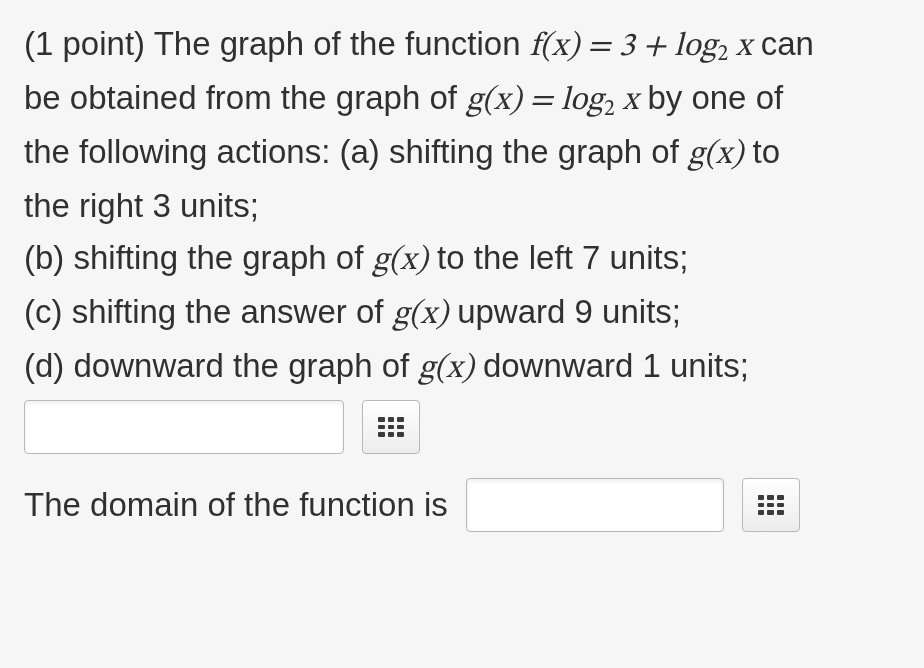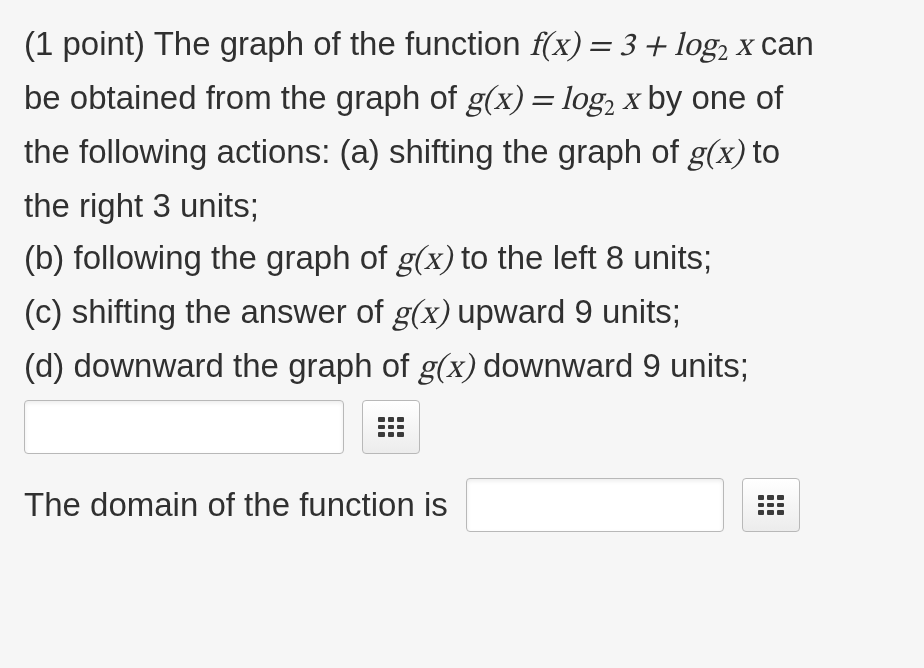--- a/index.html
+++ b/index.html
@@ -81,25 +81,25 @@
   }
 </style>
 </head>
 <body>
 
 <div class="page">
 
   <div class="qtext">
     <span>(1 point) </span><span>The graph of the function </span><span class="math"><span class="mi">f(x) = 3 + log</span><span class="sub">2</span><span class="mi"> x</span></span><span> can be obtained from the graph of </span><span class="math"><span class="mi">g(x) = log</span><span class="sub">2</span><span class="mi"> x</span></span><span> by one of the following actions: (a) shifting the graph of </span><span class="math mi">g(x)</span><span> to the right 3 units;</span>
     <br>
-    <span>(b) following the graph of </span><span class="math mi">g(x)</span><span> to the left 8 units;</span>
+    <span>(b) shifting the graph of </span><span class="math mi">g(x)</span><span> to the left 7 units;</span>
     <br>
     <span>(c) shifting the answer of </span><span class="math mi">g(x)</span><span> upward 9 units;</span>
     <br>
-    <span>(d) downward the graph of </span><span class="math mi">g(x)</span><span> downward 9 units;</span>
+    <span>(d) downward the graph of </span><span class="math mi">g(x)</span><span> downward 1 units;</span>
     <br>
   </div>
 
   <div class="row-input first">
     <input type="text" class="answer-box" style="">
     <button class="kbd-btn">
       <span class="keypad-icon">
         <span></span>
           <span></span>
           <span></span>

